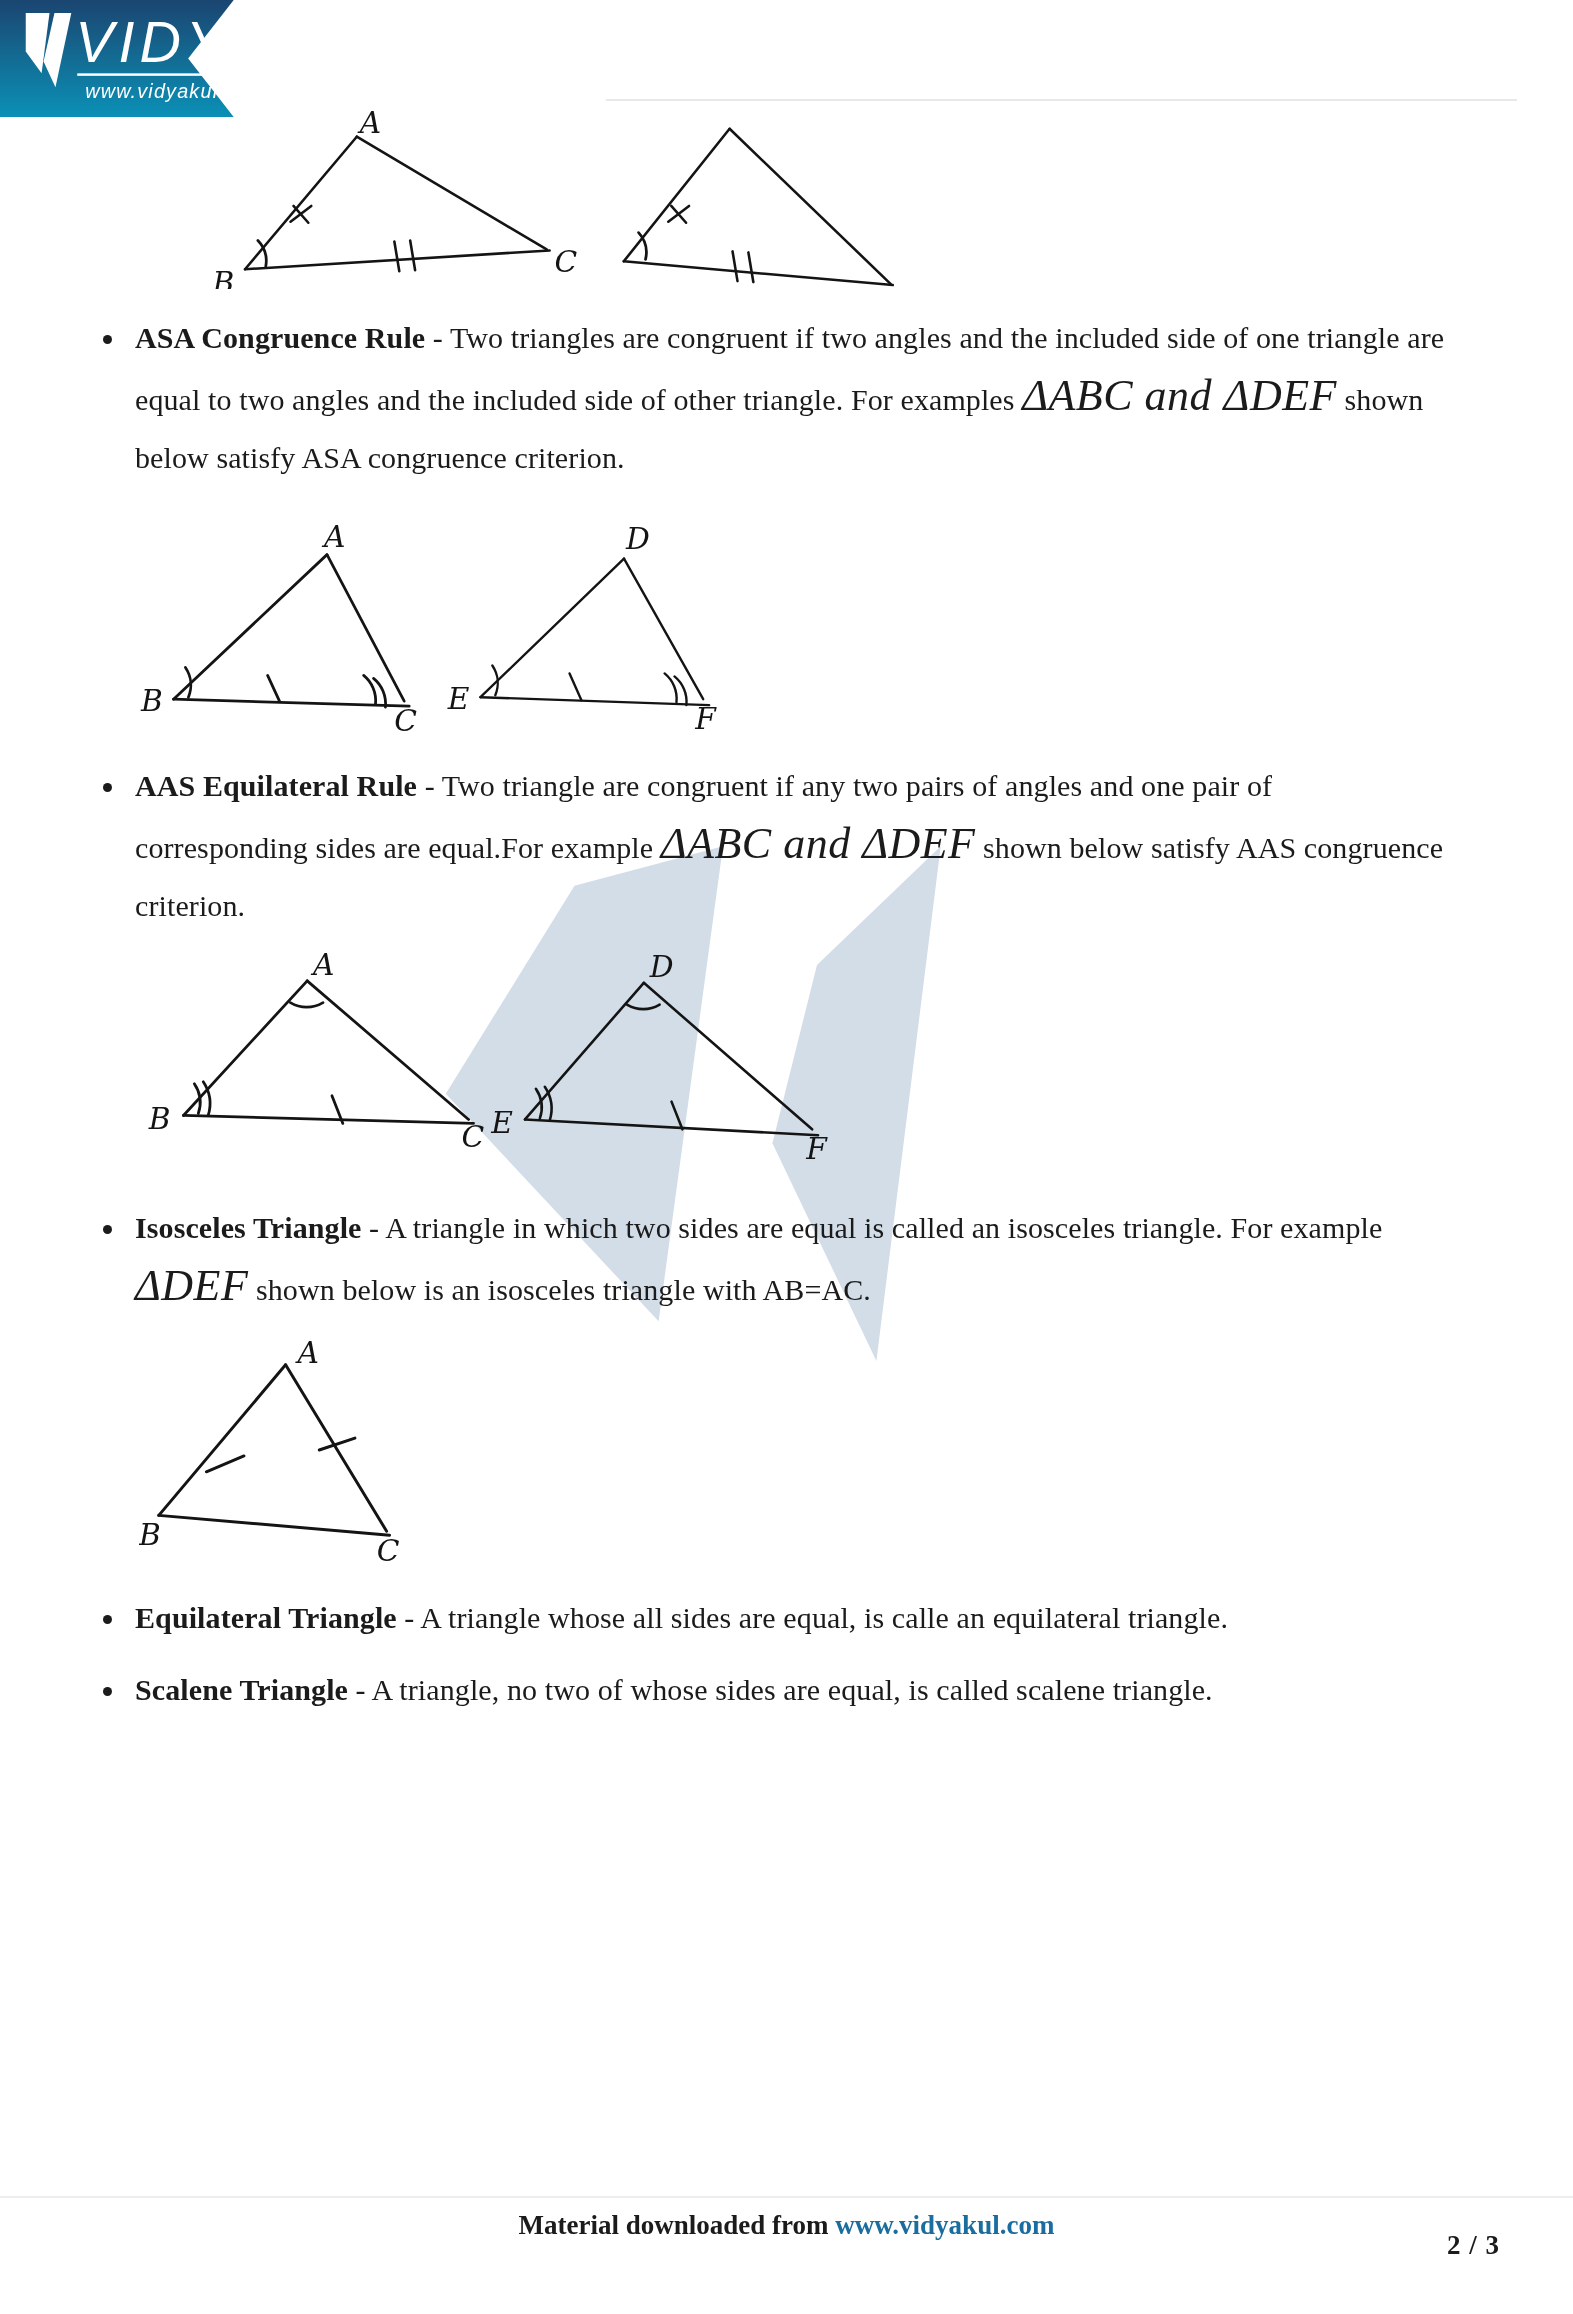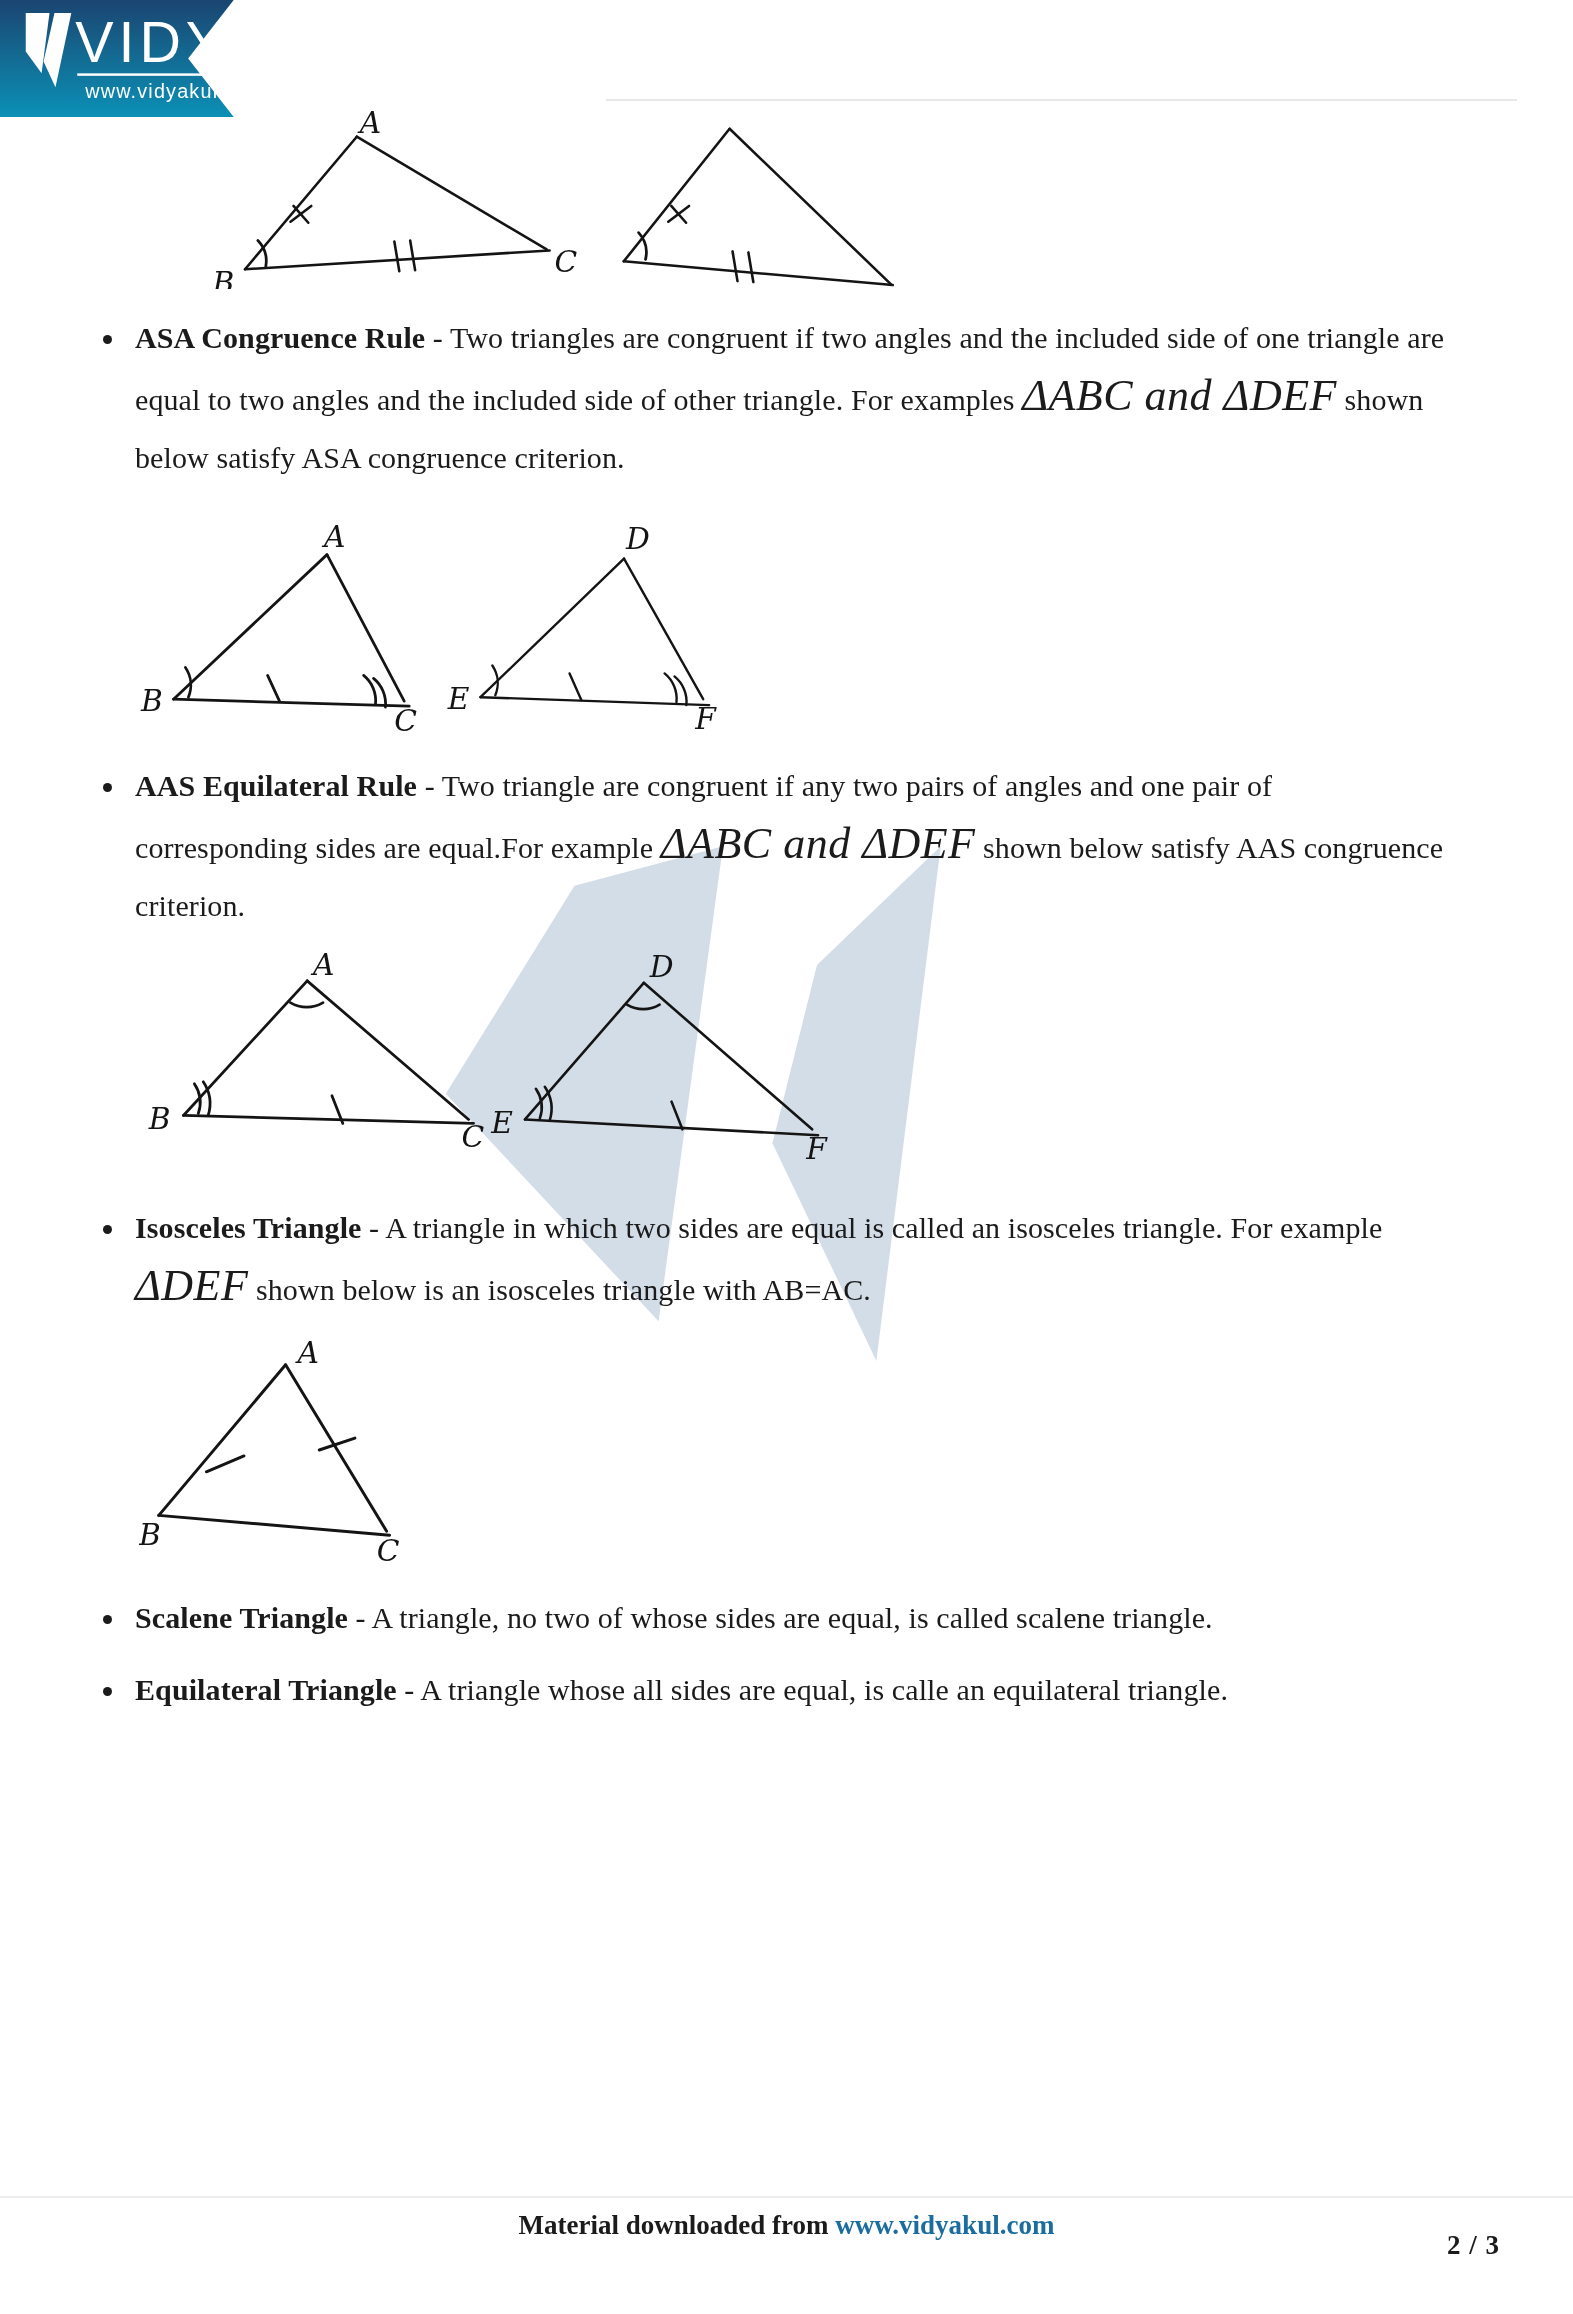--- a/index.html
+++ b/index.html
@@ -16,20 +16,21 @@
     color: #1a1a1a;
   }
 
   
   #header-banner {
     position: absolute;
     left: 0; top: 0;
     width: 614px;
     height: 117px;
     z-index: 6;
+    font-style: italic;
   }
   #header-banner svg { display: block; }
   .brand-word {
     font-family: "Liberation Sans", "DejaVu Sans", sans-serif;
     fill: #ffffff;
     font-size: 58px;
     letter-spacing: 5px;
     font-weight: 400;
   }
   .brand-url {
@@ -317,24 +318,24 @@
         <path d="M182,116 L218,104"></path>
       </g>
       <text class="penlabel" x="160" y="28" font-size="30">A</text>
       <text class="penlabel" x="0" y="212" font-size="30">B</text>
       <text class="penlabel" x="240" y="228" font-size="30">C</text>
     </svg>
   </div>
 
   <ul class="notes" style="margin:26px 125px 0 93px;">
     <li>
+      <span class="lead">Equilateral Triangle</span><span> - A triangle whose all sides are equal, is calle an equilateral triangle.</span>
+    </li>
+    <li>
       <span class="lead">Scalene Triangle</span><span> - A triangle, no two of whose sides are equal, is called scalene triangle.</span>
-    </li>
-    <li>
-      <span class="lead">Equilateral Triangle</span><span> - A triangle whose all sides are equal, is calle an equilateral triangle.</span>
     </li>
   </ul>
 
 </div>
 
 <div id="footer-rule"></div>
 <div id="footer">
   <div id="footer-note">
     <span>Material downloaded from </span><span class="site">www.vidyakul.com</span>
   </div>

